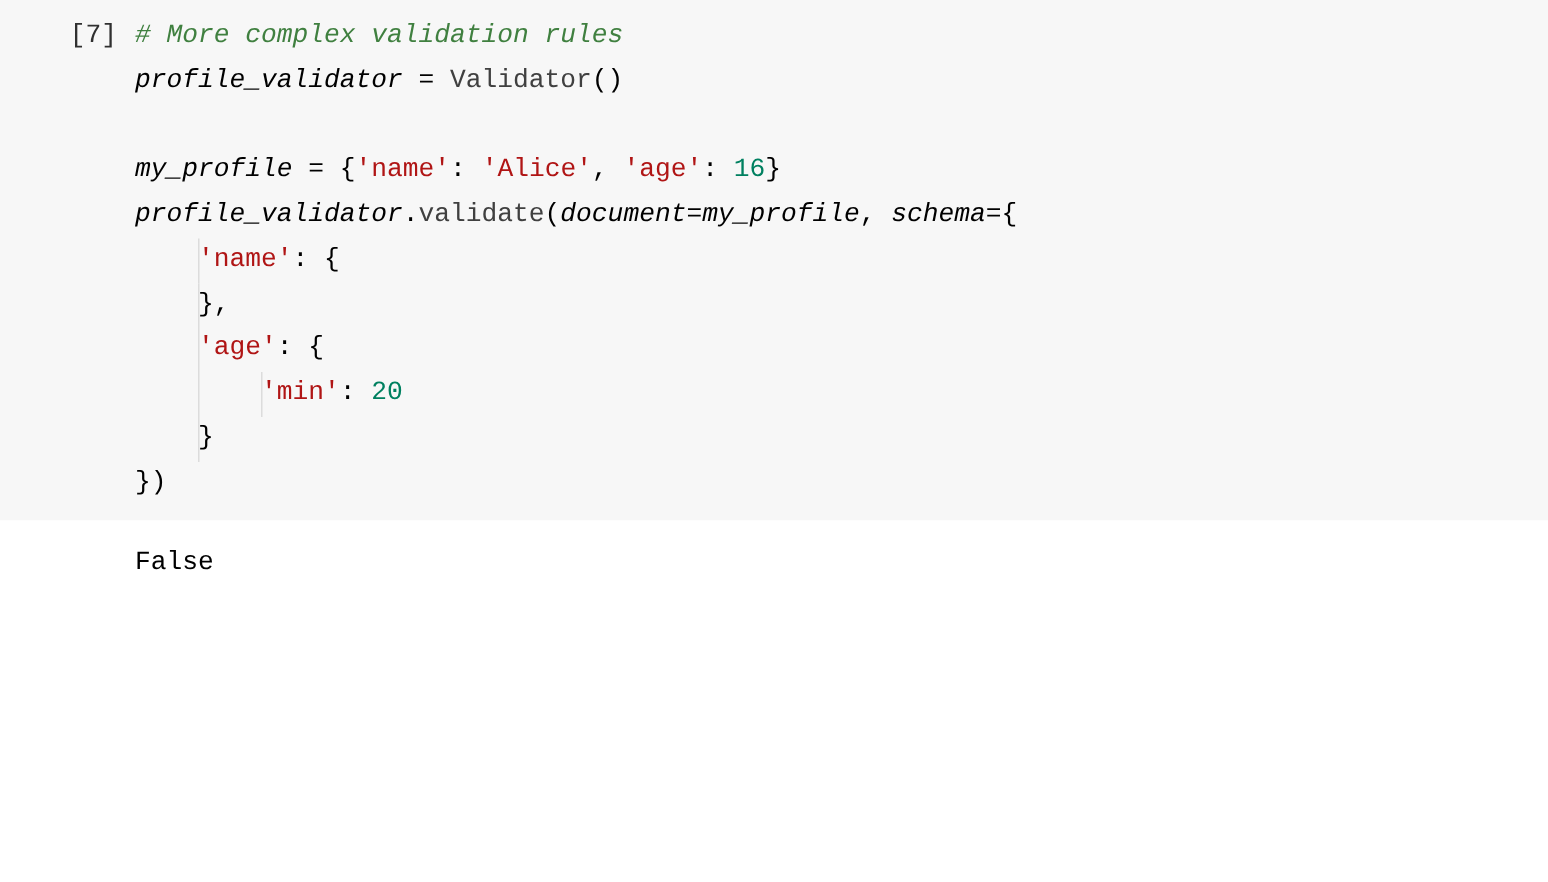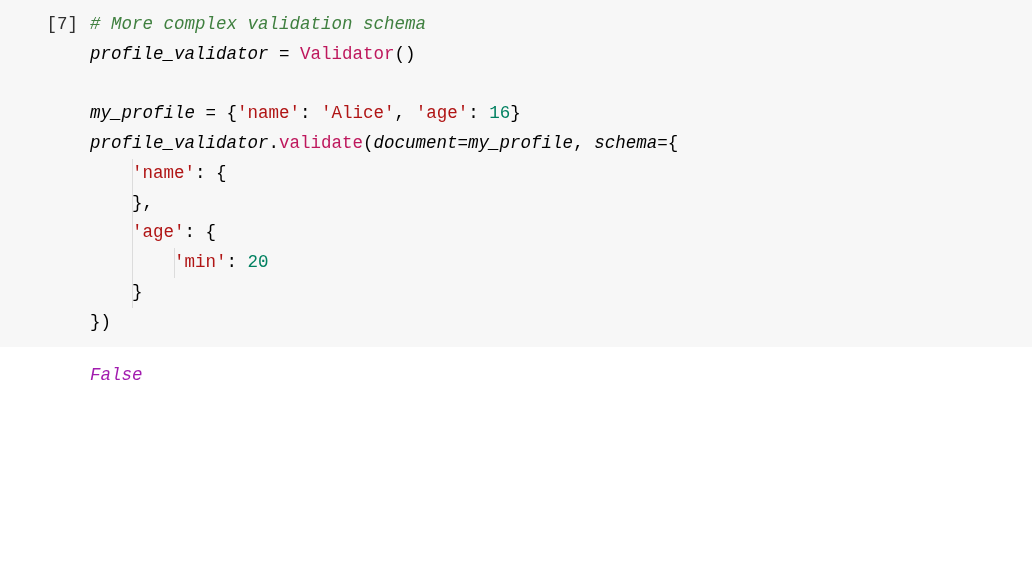--- a/index.html
+++ b/index.html
@@ -44,41 +44,40 @@
       background: #dcdcdc;
       top: 0;
       bottom: 0;
     }
     .tok-comment { color: #408040; font-style: italic; }
     .tok-name { color: #000000; font-style: italic; }
     .tok-op { color: #000000; }
     .tok-punc { color: #000000; }
     .tok-string { color: #b01515; font-family: Liberation Mono, monospace; }
     .tok-number { color: #008060; }
-    .tok-call { color: #be185d; }
+    .tok-call { color: #404040; }
     .output-area {
       display: flex;
       background: #ffffff;
       padding: 14px 0 8px 0;
       flex: 1;
     }
     .output-text {
       white-space: pre;
-      color: #a21caf;
-      font-style: italic;
+      color: #000000;
     }
   </style>
 </head>
 <body>
 
 <div class="cell">
   <div class="input-area">
     <div class="prompt">[7]</div>
     <div class="code-area">
-      <div class="code-line"><span class="tok-comment"># More complex validation schema</span></div>
+      <div class="code-line"><span class="tok-comment"># More complex validation rules</span></div>
       <div class="code-line"><span class="tok-name">profile_validator</span><span class="tok-op"> = </span><span class="tok-call">Validator</span><span class="tok-punc">()</span></div>
       <div class="code-line">&nbsp;</div>
       <div class="code-line"><span class="tok-name">my_profile</span><span class="tok-op"> = </span><span class="tok-punc">{</span><span class="tok-string">'name'</span><span class="tok-punc">: </span><span class="tok-string">'Alice'</span><span class="tok-punc">, </span><span class="tok-string">'age'</span><span class="tok-punc">: </span><span class="tok-number">16</span><span class="tok-punc">}</span></div>
       <div class="code-line"><span class="tok-name">profile_validator</span><span class="tok-punc">.</span><span class="tok-call">validate</span><span class="tok-punc">(</span><span class="tok-name">document</span><span class="tok-op">=</span><span class="tok-name">my_profile</span><span class="tok-punc">, </span><span class="tok-name">schema</span><span class="tok-op">=</span><span class="tok-punc">{</span></div>
       <div class="code-line"><span class="indent-guide" style="left:42px"></span><span class="tok-punc">    </span><span class="tok-string">'name'</span><span class="tok-punc">: {</span></div>
       <div class="code-line"><span class="indent-guide" style="left:42px"></span><span class="tok-punc">    </span><span class="tok-punc">},</span></div>
       <div class="code-line"><span class="indent-guide" style="left:42px"></span><span class="tok-punc">    </span><span class="tok-string">'age'</span><span class="tok-punc">: {</span></div>
       <div class="code-line"><span class="indent-guide" style="left:42px"></span><span class="indent-guide" style="left:84px"></span><span class="tok-punc">        </span><span class="tok-string">'min'</span><span class="tok-punc">: </span><span class="tok-number">20</span></div>
       <div class="code-line"><span class="indent-guide" style="left:42px"></span><span class="tok-punc">    </span><span class="tok-punc">}</span></div>
       <div class="code-line"><span class="tok-punc">})</span></div>

